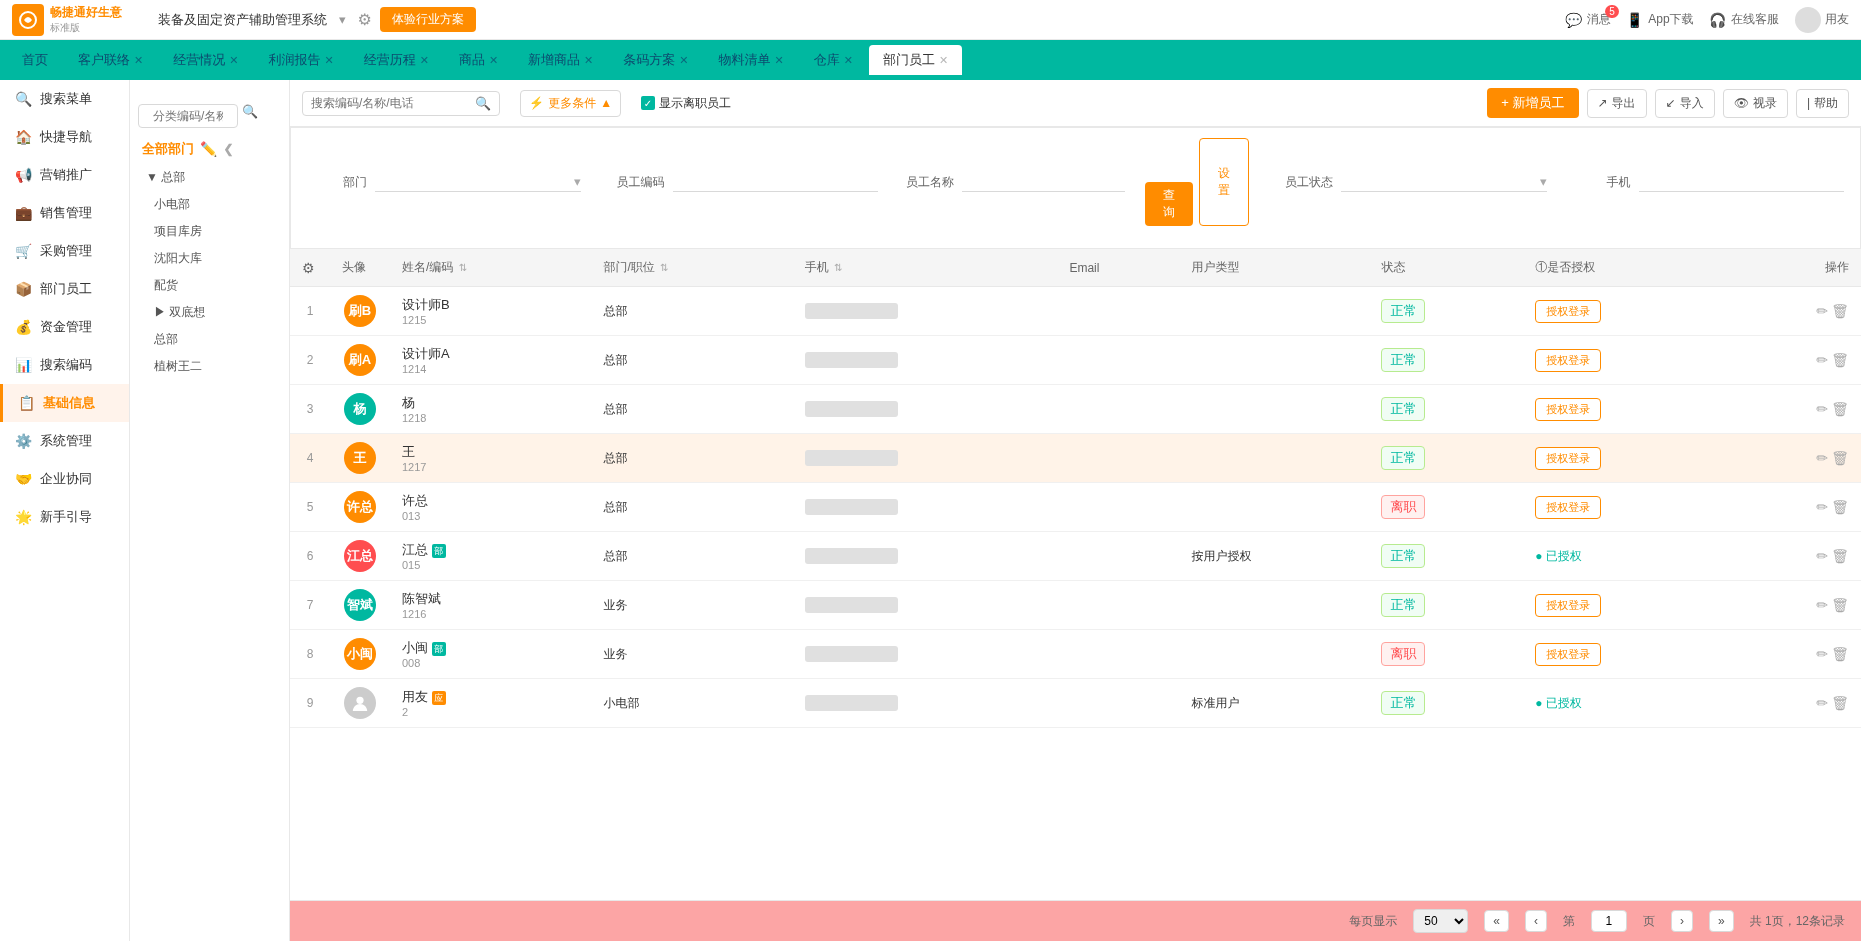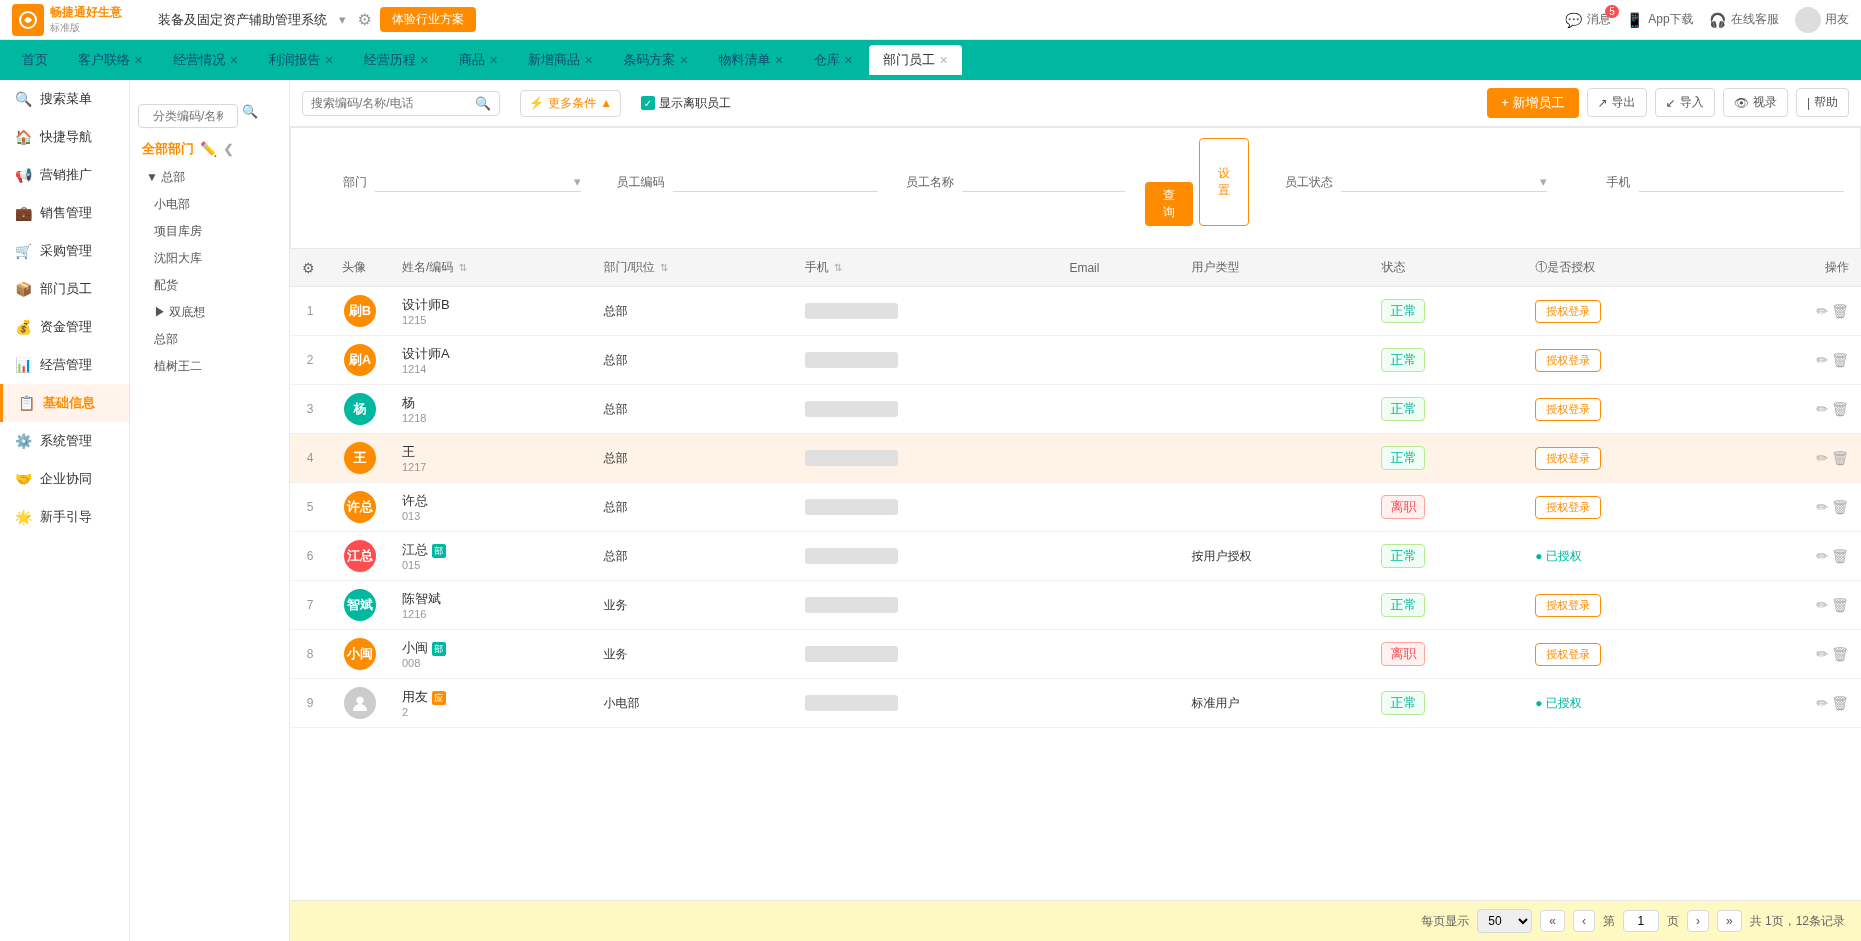--- a/index.html
+++ b/index.html
@@ -45,21 +45,21 @@
     
     .main-panel { flex: 1; display: flex; flex-direction: column; overflow: hidden; background: #f5f5f5; }
 
     
     .toolbar { background: white; padding: 8px 12px; display: flex; align-items: center; gap: 20px; border-bottom: 1px solid #e8e8e8; }
     .search-box { display: flex; align-items: center; border: 1px solid #d9d9d9; border-radius: 4px; padding: 4px 8px; background: white; gap: 4px; }
     .search-box input { border: none; outline: none; font-size: 12px; width: 160px; }
     .more-filter { display: flex; align-items: center; gap: 4px; color: #ff8c00; font-size: 12px; cursor: pointer; border: 1px solid #d9d9d9; padding: 4px 8px; border-radius: 4px; }
     .show-check { display: flex; align-items: center; gap: 4px; font-size: 12px; color: #333; }
     .checkbox-teal { width: 14px; height: 14px; background: #00b8a0; border-radius: 2px; display: inline-flex; align-items: center; justify-content: center; color: white; font-size: 10px; }
-    .toolbar-right { margin-left: auto; display: flex; align-items: flex-start; gap: 8px; }
+    .toolbar-right { margin-left: auto; display: flex; align-items: center; gap: 8px; }
     .btn-add { background: #ff8c00; color: white; border: none; border-radius: 4px; padding: 6px 14px; font-size: 13px; cursor: pointer; }
     .btn-outline { border: 1px solid #d9d9d9; background: white; color: #555; border-radius: 4px; padding: 5px 10px; font-size: 12px; cursor: pointer; display: flex; align-items: center; gap: 4px; }
 
     
     .filter-row { background: white; border: 1px solid #e8e8e8; margin: 0; padding: 10px 16px; display: grid; grid-template-columns: 1fr 1fr 1fr 1fr 1fr; gap: 12px 24px; }
     .filter-group { display: flex; align-items: center; gap: 8px; }
     .filter-label { font-size: 12px; color: #666; white-space: nowrap; width: 60px; text-align: right; }
     .filter-input { flex: 1; border: none; border-bottom: 1px solid #d9d9d9; outline: none; font-size: 12px; padding: 2px 4px; }
     .btn-search { background: #ff8c00; color: white; border: none; border-radius: 4px; padding: 5px 16px; font-size: 12px; cursor: pointer; margin-top: 44px; }
     .btn-set { background: white; color: #ff8c00; border: 1px solid #ff8c00; border-radius: 4px; padding: 5px 16px; font-size: 12px; cursor: pointer; }
@@ -81,21 +81,21 @@
     .name-code .code { font-size: 11px; color: #999; }
     .status-badge { display: inline-block; padding: 2px 8px; border-radius: 4px; font-size: 13px; }
     .status-normal { background: #f0fdf4; color: #00b8a0; border: 1px solid #b7eb8f; }
     .status-left { background: #fff1f0; color: #ff4d4f; border: 1px solid #ffa39e; }
     .auth-btn { border: 1px solid #ff8c00; background: white; color: #ff8c00; border-radius: 4px; padding: 3px 10px; font-size: 11px; cursor: pointer; white-space: nowrap; }
     .authed { color: #00b8a0; font-size: 12px; display: flex; align-items: center; gap: 4px; }
     .op-btn { color: #aaa; cursor: pointer; font-size: 14px; }
     .phone-blur { background: #e0e0e0; color: #e0e0e0; border-radius: 3px; user-select: none; font-size: 12px; padding: 1px 4px; }
 
     
-    .pagination { display: flex; align-items: center; justify-content: flex-end; padding: 8px 16px; background: #fef9c3; border-top: 1px solid #e8e8e8; gap: 8px; font-size: 12px; color: #666; }
+    .pagination { display: flex; align-items: center; justify-content: flex-end; padding: 8px 16px; background: #fca5a5; border-top: 1px solid #e8e8e8; gap: 16px; font-size: 12px; color: #666; }
     .page-btn { border: 1px solid #d9d9d9; background: white; color: #555; border-radius: 4px; padding: 3px 8px; cursor: pointer; font-size: 12px; }
     .page-input { width: 36px; border: 1px solid #d9d9d9; border-radius: 4px; text-align: center; padding: 3px; font-size: 12px; }
     .page-select { border: 1px solid #d9d9d9; border-radius: 4px; padding: 3px 6px; font-size: 12px; }
     .gear-icon { color: #666; font-size: 14px; }
     .sort-arrows { font-size: 10px; color: #aaa; vertical-align: middle; margin-left: 2px; }
   </style>
 </head>
 <body>
 
 <div class="top-bar">
@@ -176,21 +176,21 @@
     <div class="sidebar-item">
       <span class="sidebar-icon">📦</span>
       <span>部门员工</span>
     </div>
     <div class="sidebar-item">
       <span class="sidebar-icon">💰</span>
       <span>资金管理</span>
     </div>
     <div class="sidebar-item">
       <span class="sidebar-icon">📊</span>
-      <span>经营管理</span>
+      <span>搜索编码</span>
     </div>
     <div class="sidebar-item active">
       <span class="sidebar-icon">📋</span>
       <span>基础信息</span>
     </div>
     <div class="sidebar-item">
       <span class="sidebar-icon">⚙️</span>
       <span>系统管理</span>
     </div>
     <div class="sidebar-item">

